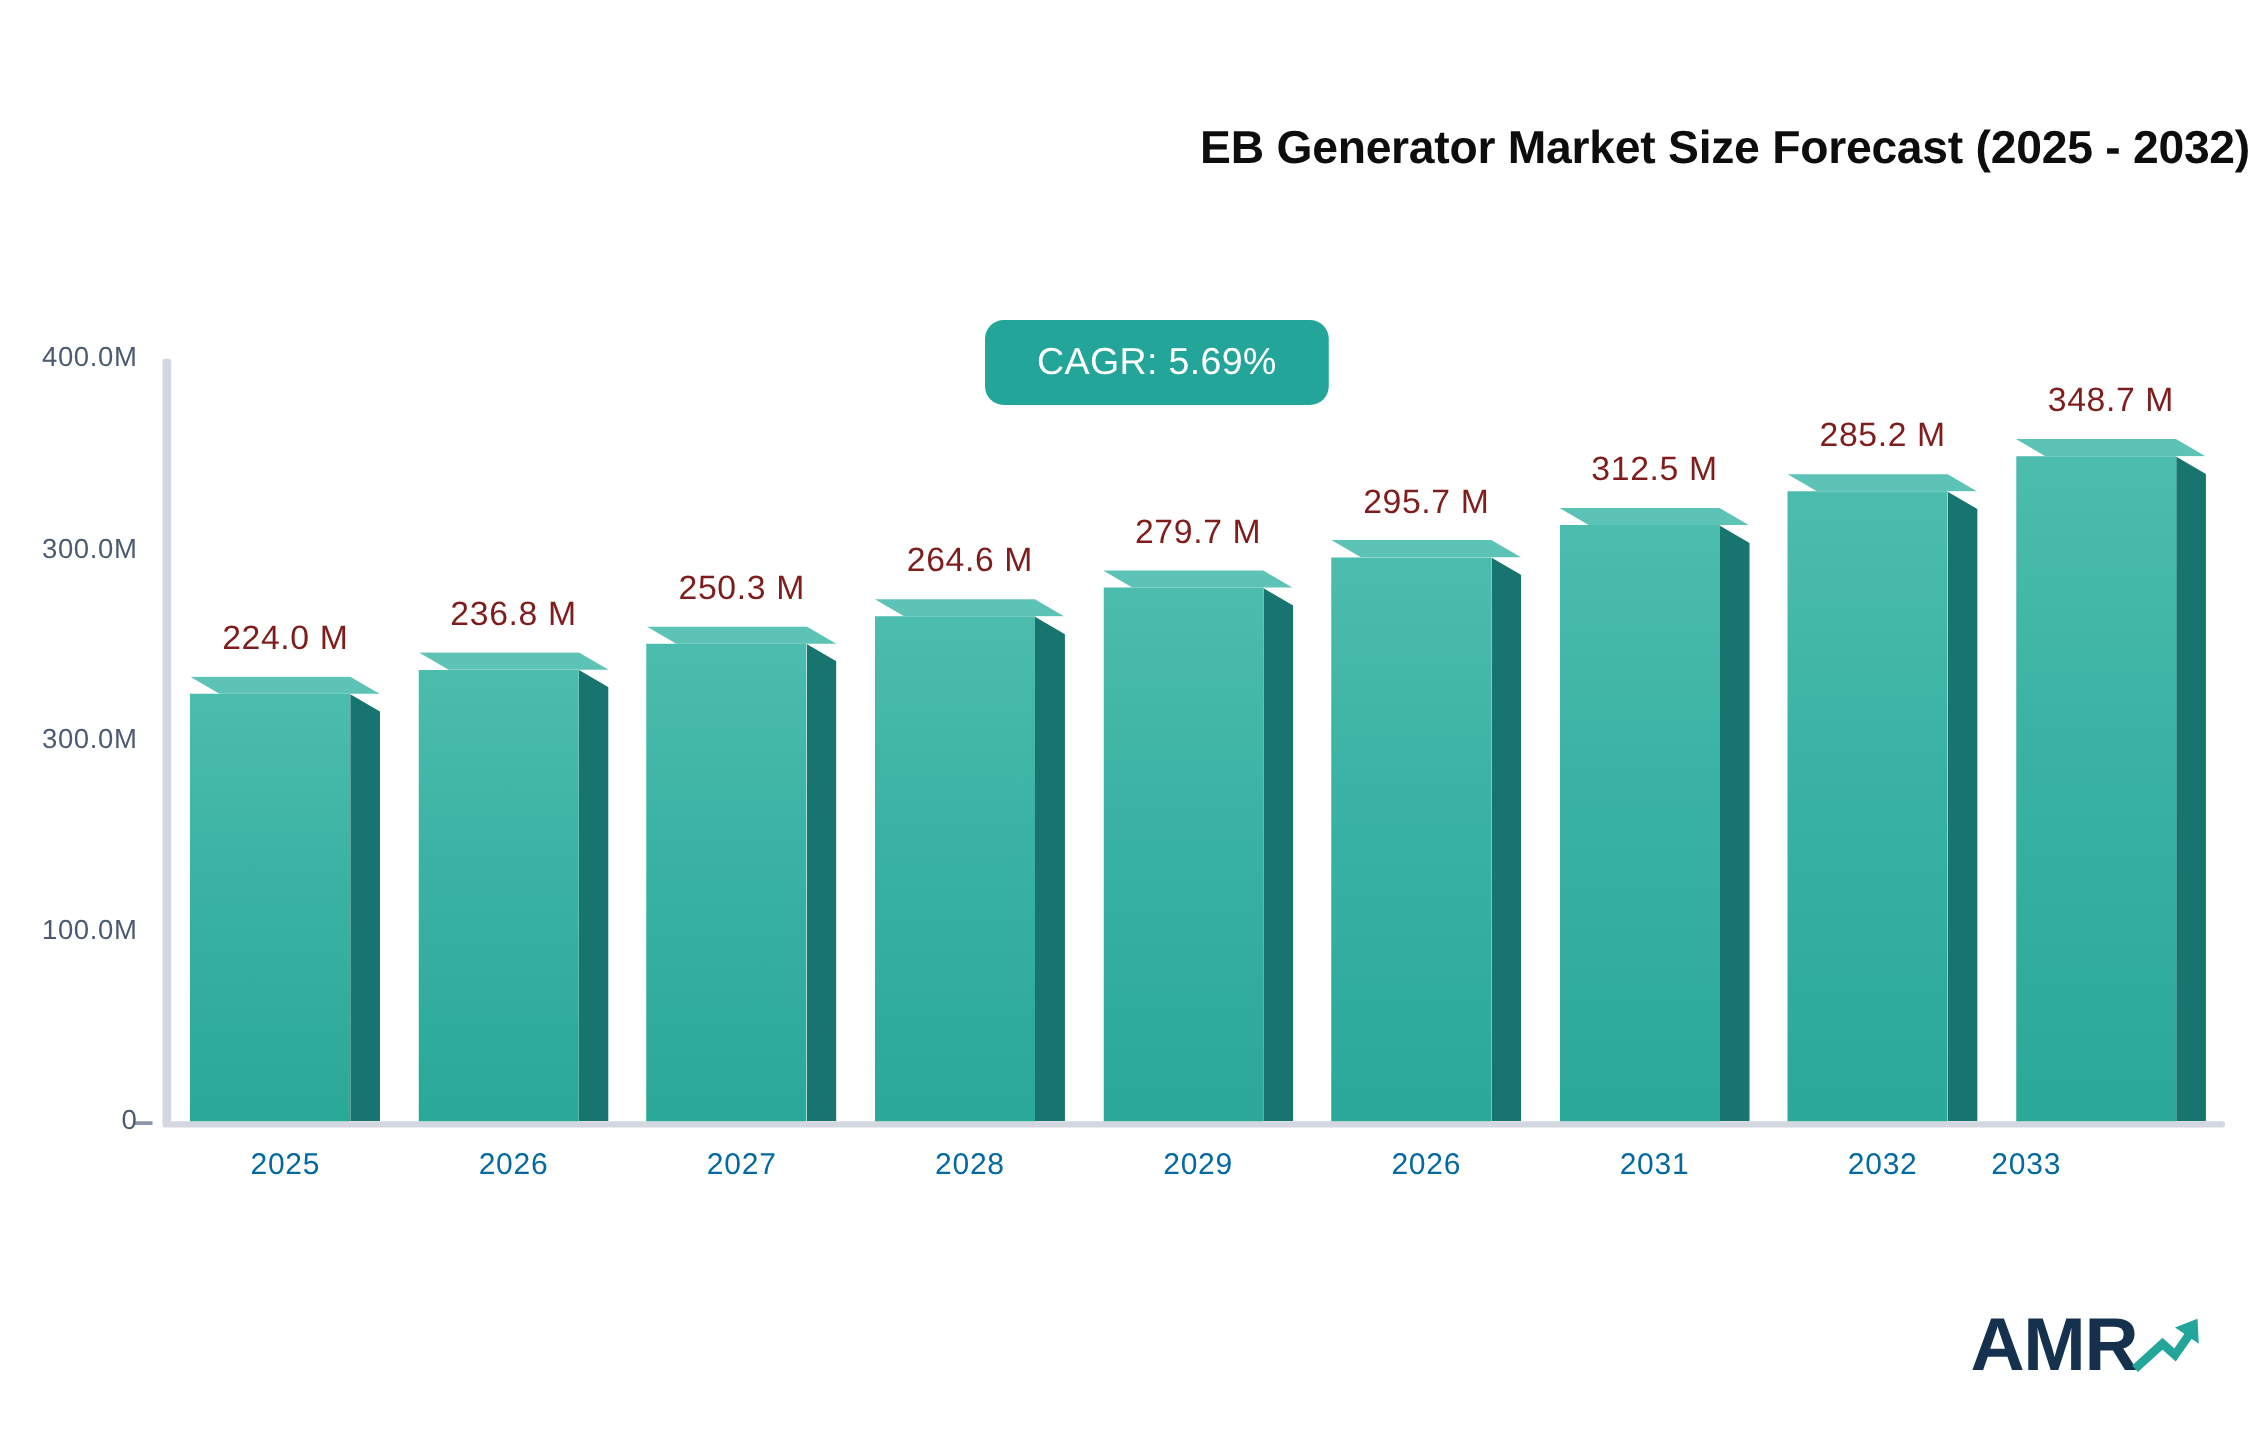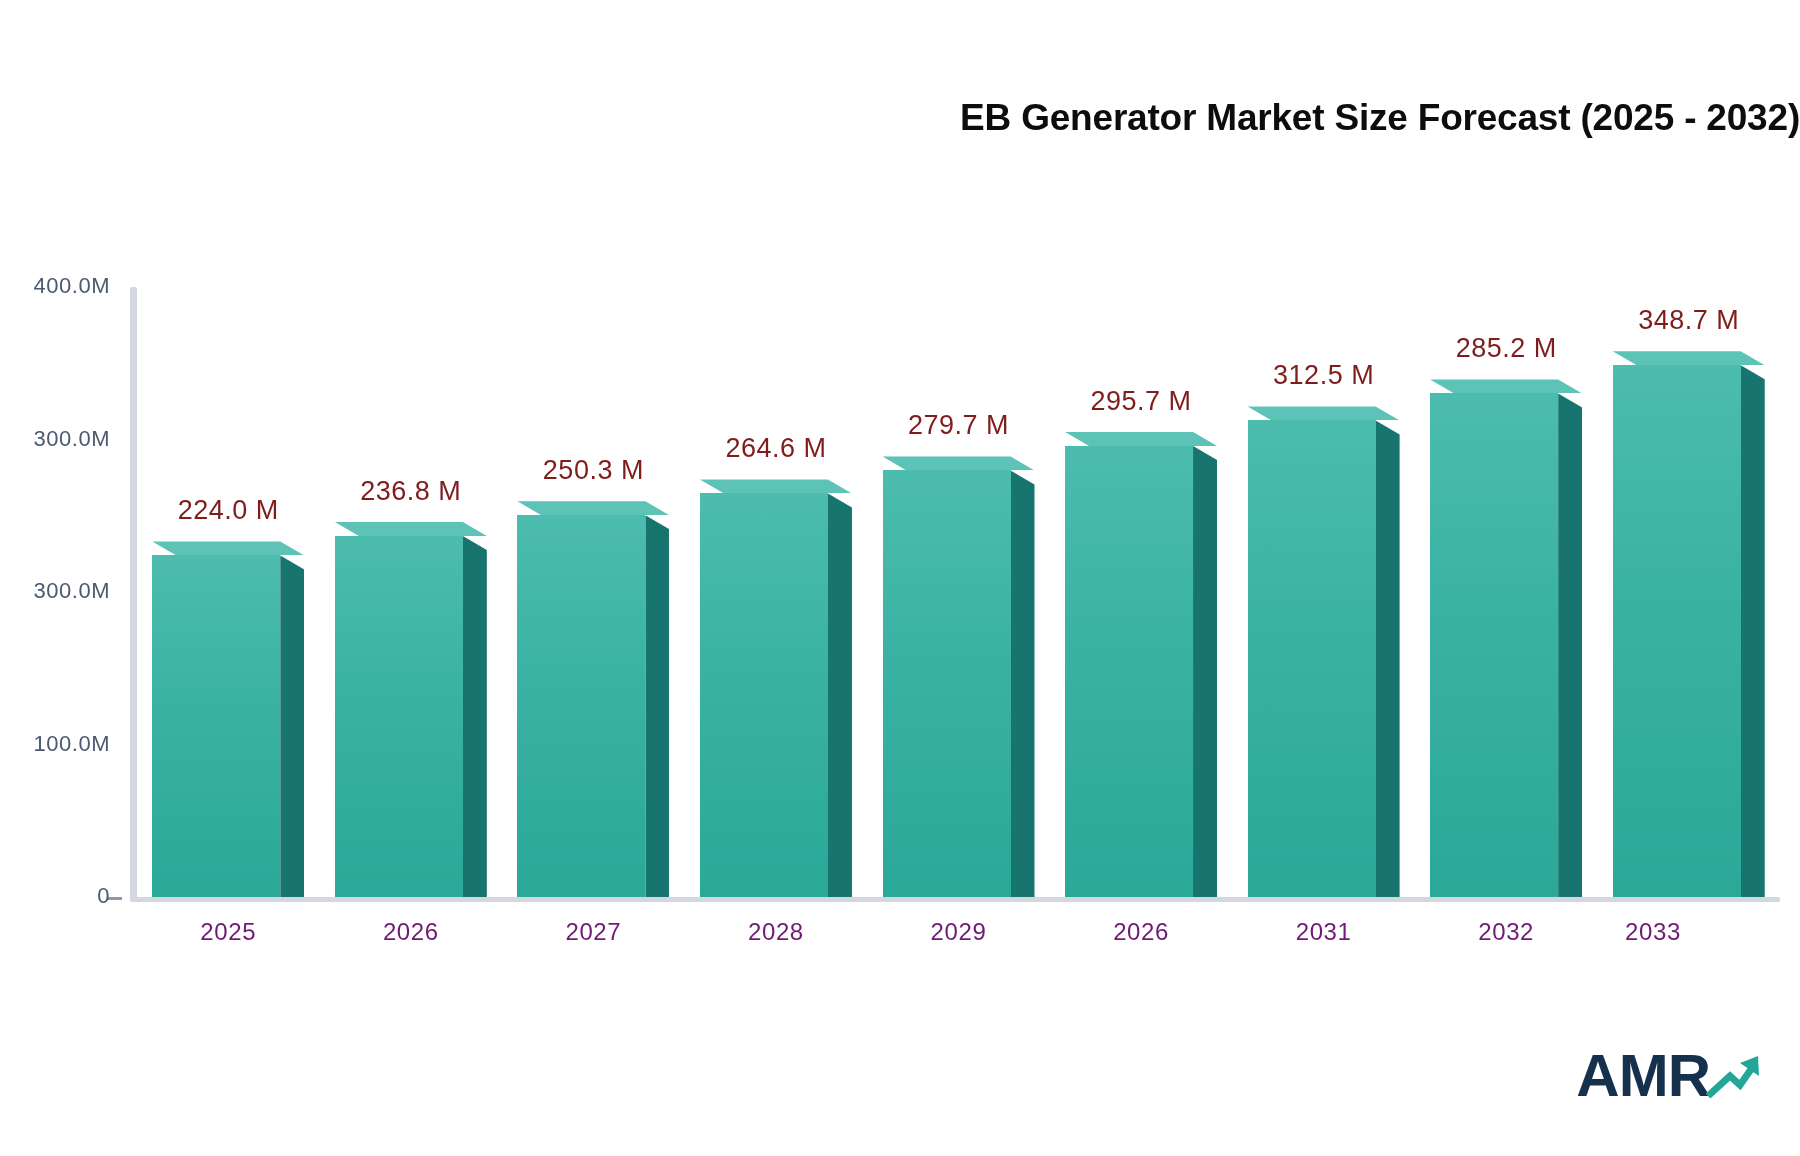--- a/index.html
+++ b/index.html
@@ -165,21 +165,21 @@
     font-size: 27px;
     color: #7f1d1d;
     white-space: nowrap;
     letter-spacing: 0.5px;
   }
 
   .x-label {
     position: absolute;
     text-align: center;
     font-size: 24px;
-    color: #701a75;
+    color: #0369a1;
     white-space: nowrap;
     letter-spacing: 0.6px;
     top: 918px;
   }
 
   
   .amr-logo {
     position: absolute;
     right: 40px;
     bottom: 50px;
@@ -200,20 +200,23 @@
     margin-top: 6px;
   }
 </style>
 </head>
 <body>
 
 <div class="page">
 
   <div class="title">EB Generator Market Size Forecast (2025 - 2032)</div>
 
+  <div class="cagr-badge">
+    <span>CAGR: 5.69%</span>
+  </div>
 
   <div class="plot">
     <div class="y-axis-line"></div>
     <div class="x-axis-line"></div>
     <div class="zero-dash"></div>
     <div id="yticks">
         <div class="tick-wrap" style="top: 897px;">
           <div class="tick-label">0</div>
         </div>
         <div class="tick-wrap" style="top: 744.5px;">
@@ -287,21 +290,21 @@
         <div class="bar-top" style="top: -14px;"></div>
       </div>
       <div class="bar-value" style="left: 1396.17px; width: 220px; top: 333.445px;">285.2 M</div>
       <div class="x-label" style="left: 1426.17px; width: 160px;">2032</div>
       <div class="bar-group" style="left: 1612.72px; width: 128px; height: 531.767px; top: 365.233px; bottom: auto;">
         <div class="bar-side" style="height: 531.767px;"></div>
         <div class="bar-face" style="height: 531.767px;"></div>
         <div class="bar-top" style="top: -14px;"></div>
       </div>
       <div class="bar-value" style="left: 1578.72px; width: 220px; top: 305.233px;">348.7 M</div>
-      <div class="x-label" style="left: 1573px; width: 160px;">2033</div>
+      <div class="x-label" style="left: 1541px; width: 160px;">2033</div>
     </div>
 
   <div class="amr-logo">
     <span class="amr-text">AMR</span>
     <span class="amr-arrow">
       <svg width="56" height="50" viewBox="0 0 56 50">
         <path d="M4 44 L26 24 L36 33 L50 13" stroke="#23a699" stroke-width="7" fill="none" stroke-linecap="butt" stroke-linejoin="miter"></path>
         <path d="M54 4 L55 24 L36 11 Z" fill="#23a699"></path>
       </svg>
     </span>

